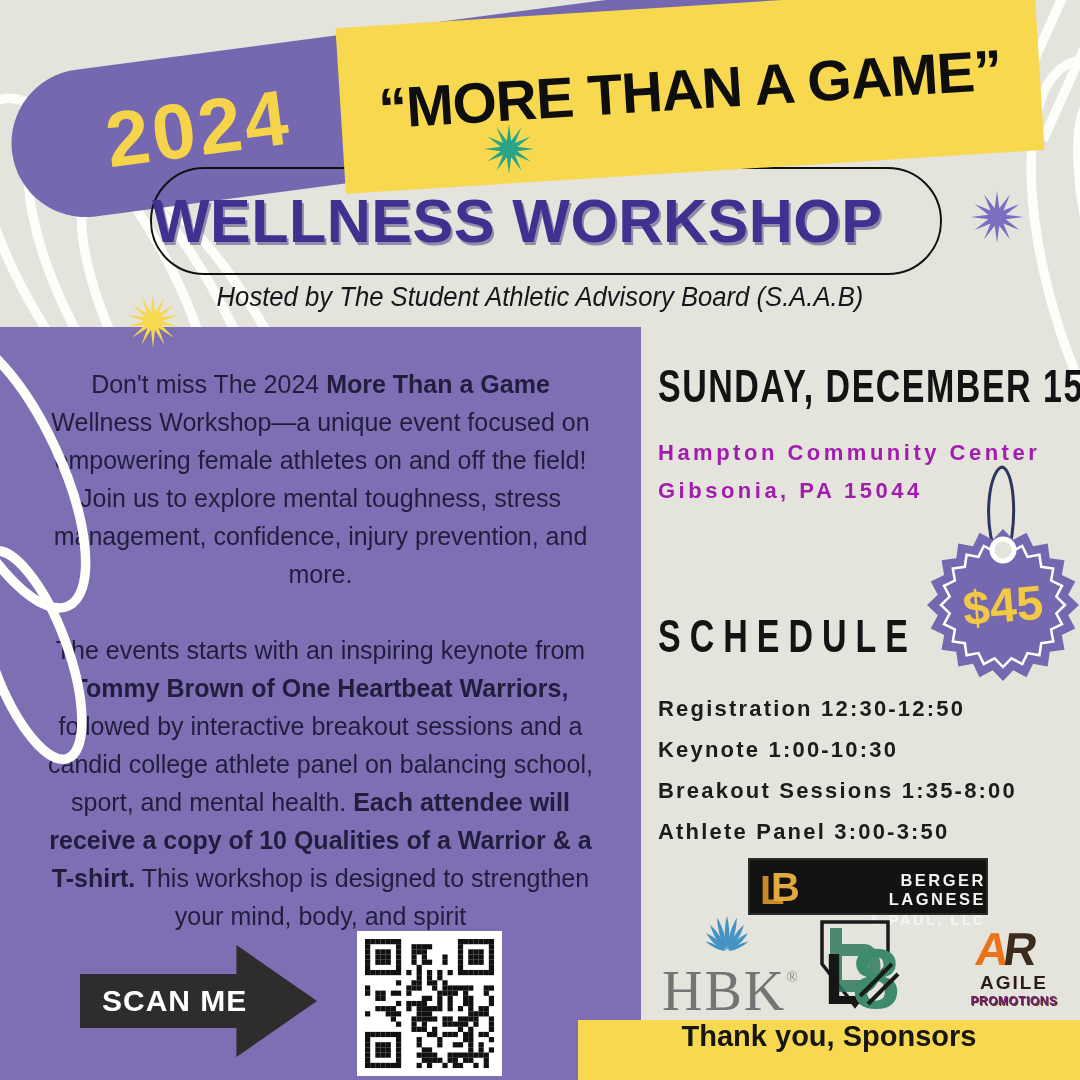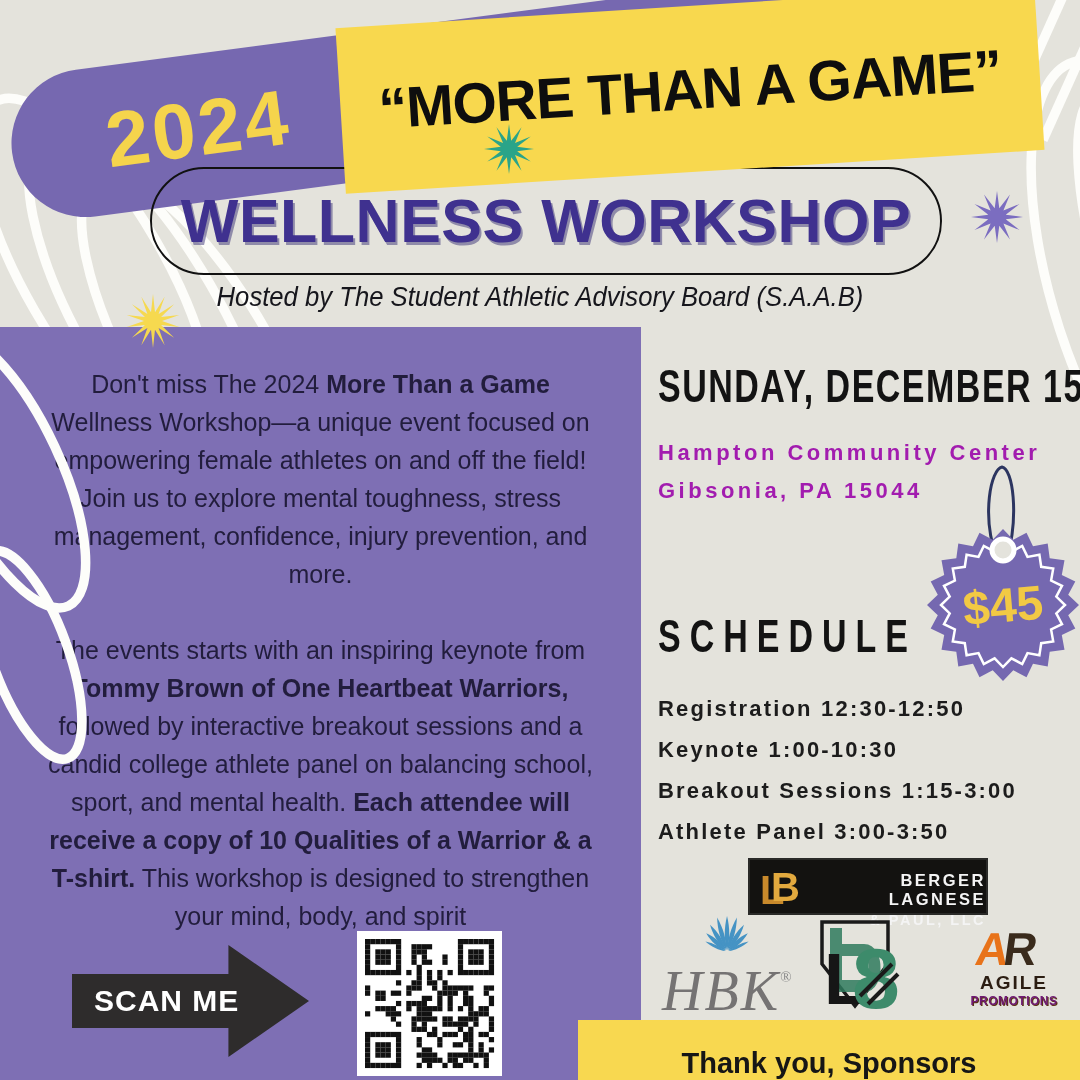--- a/index.html
+++ b/index.html
@@ -16,36 +16,36 @@
   .squiggle{fill:none;stroke:#fdfdfa;stroke-width:9.5;}
 
   
   .pill{left:8px;top:16px;width:962px;height:148px;border-radius:80px;background:#7668b0;
         transform:rotate(-7.5deg);z-index:3;display:flex;align-items:center;padding-left:95px;}
   .pill-year{font-size:78px;font-weight:800;color:#f5d44c;letter-spacing:3px;}
   .quote-box{left:340px;top:6px;width:700px;height:166px;background:#f8d84e;transform:rotate(-3.6deg);
         z-index:4;display:flex;align-items:center;justify-content:center;}
   .quote-title{font-size:57px;font-weight:800;color:#0e0e0e;white-space:nowrap;letter-spacing:-1px;}
   .ww-box{left:150px;top:167px;width:792px;height:108px;border:2.5px solid #111;border-radius:54px;
-        z-index:3;display:flex;align-items:center;justify-content:center;}
+        z-index:3;display:flex;align-items:center;}
   .ww-title{font-size:61px;font-weight:800;color:#3f318f;letter-spacing:.5px;white-space:nowrap;
         text-shadow:2px 2.5px 0 rgba(41,32,107,.45);}
   .hosted{left:0;top:282px;width:1080px;text-align:center;z-index:3;font-style:italic;font-size:27px;
         color:#16161c;font-weight:500;transform:scaleX(.95);}
   .star{z-index:4;}
 
   
   .panel{left:0;top:327px;width:641px;height:753px;background:#7e6fb4;z-index:1;}
   .panel-text{position:absolute;left:38px;top:38px;width:565px;text-align:center;color:#221d3d;
         font-size:25px;line-height:38px;}
   .panel-text p{margin:0 0 38px 0;}
   .b{font-weight:700;}
 
   
-  .scan-arrow{left:72px;top:945px;width:237px;height:112px;background:#2e2c2c;z-index:3;
+  .scan-arrow{left:80px;top:945px;width:237px;height:112px;background:#2e2c2c;z-index:3;
         clip-path:polygon(0 26%,66% 26%,66% 0,100% 50%,66% 100%,66% 74%,0 74%);
         display:flex;align-items:center;}
   .scan-label{padding-left:22px;font-size:30px;font-weight:800;color:#fff;letter-spacing:1px;}
   .qr{left:357px;top:931px;width:145px;height:145px;background:#fff;z-index:3;}
 
   
   .rc{z-index:3;color:#131313;}
   .date-line{left:658px;top:360px;font-size:34px;font-weight:700;letter-spacing:1.5px;
         transform:scaleY(1.35);transform-origin:top left;white-space:nowrap;}
   .addr{left:658px;top:434px;font-size:22px;font-weight:700;letter-spacing:3.5px;line-height:38px;
@@ -58,35 +58,35 @@
 
   
   .berger{left:748px;top:858px;width:240px;height:57px;background:#131210;border:2px solid #2a2a28;
         z-index:3;display:flex;align-items:center;}
   .berger-mono{position:relative;width:44px;height:46px;margin-left:8px;}
   .berger-mono .l{position:absolute;left:2px;top:4px;font-size:40px;font-weight:900;color:#c8892b;}
   .berger-mono .bb{position:absolute;left:13px;top:1px;font-size:40px;font-weight:900;color:#e2a93e;}
   .berger-text{flex:1;text-align:right;color:#f4f4f4;margin-top:25px;}
   .berger-text .t1{font-size:16.5px;letter-spacing:2.5px;font-weight:600;}
   .berger-text .t2{font-size:14.5px;letter-spacing:2.5px;font-weight:600;margin-top:3px;}
-  .hbk{left:662px;top:912px;width:130px;z-index:3;font-style:italic;}
+  .hbk{left:662px;top:912px;width:130px;z-index:3;}
   .hbk-word{font-family:"Liberation Serif",serif;font-size:56px;color:#757373;letter-spacing:2px;line-height:50px;}
   .hbk-reg{font-size:15px;vertical-align:28px;color:#8a8a8a;}
   .l8-logo{left:812px;top:916px;z-index:3;}
   .agile{left:950px;top:922px;width:128px;z-index:3;text-align:center;}
   .agile-mono{position:relative;height:48px;}
   .agile-mono .a{position:absolute;left:26px;top:0;font-size:46px;font-weight:900;color:#e8731a;transform:skewX(-8deg);}
   .agile-mono .r{position:absolute;left:54px;top:0;font-size:46px;font-weight:900;color:#3a2b1c;transform:skewX(-8deg);}
   .agile-t1{font-size:19px;font-weight:800;color:#2b1d12;letter-spacing:2px;margin-top:2px;}
   .agile-t2{font-size:12px;font-weight:800;color:#701a75;letter-spacing:.5px;
         text-shadow:1px 1px 0 #5a3414;}
 
   
   .bottom-bar{left:578px;top:1020px;width:502px;height:60px;background:#f8d850;z-index:5;
-        display:flex;align-items:flex-end;justify-content:center;}
+        display:flex;align-items:flex-start;justify-content:center;}
   .bottom-bar span{font-size:29px;font-weight:800;color:#161616;}
 </style>
 </head>
 <body>
 
 <div id="page">
 
   <svg class="abs decor decor-under" width="1080" height="1080" viewBox="0 0 1080 1080" style="left:0;top:0;">
     <ellipse class="squiggle" cx="95" cy="275" rx="200" ry="70" transform="rotate(60 95 275)"></ellipse>
     <ellipse class="squiggle" cx="150" cy="320" rx="210" ry="70" transform="rotate(60 150 320)"></ellipse>
@@ -434,21 +434,21 @@
     <path fill="#7568b0" d="M88.0 74.0L98.3 84.8L111.5 77.7L118.0 91.2L132.7 88.5L134.7 103.3L149.5 105.3L146.8 120.0L160.3 126.5L153.2 139.7L164.0 150.0L153.2 160.3L160.3 173.5L146.8 180.0L149.5 194.7L134.7 196.7L132.7 211.5L118.0 208.8L111.5 222.3L98.3 215.2L88.0 226.0L77.7 215.2L64.5 222.3L58.0 208.8L43.3 211.5L41.3 196.7L26.5 194.7L29.2 180.0L15.7 173.5L22.8 160.3L12.0 150.0L22.8 139.7L15.7 126.5L29.2 120.0L26.5 105.3L41.3 103.3L43.3 88.5L58.0 91.2L64.5 77.7L77.7 84.8Z"></path>
     <path fill="none" stroke="#ffffff" stroke-width="2.5" d="M88.0 88.0L96.4 96.7L107.2 91.0L112.5 101.9L124.4 99.8L126.2 111.8L138.2 113.6L136.1 125.5L147.0 130.8L141.3 141.6L150.0 150.0L141.3 158.4L147.0 169.2L136.1 174.5L138.2 186.4L126.2 188.2L124.4 200.2L112.5 198.1L107.2 209.0L96.4 203.3L88.0 212.0L79.6 203.3L68.8 209.0L63.5 198.1L51.6 200.2L49.8 188.2L37.8 186.4L39.9 174.5L29.0 169.2L34.7 158.4L26.0 150.0L34.7 141.6L29.0 130.8L39.9 125.5L37.8 113.6L49.8 111.8L51.6 99.8L63.5 101.9L68.8 91.0L79.6 96.7Z"></path>
     <circle cx="88" cy="95" r="11" fill="#e4e3dc" stroke="#ffffff" stroke-width="5"></circle>
     <text x="88" y="167" text-anchor="middle" font-family="Liberation Sans, sans-serif" font-size="48" font-weight="bold" fill="#f2c944" transform="rotate(-5 88 150)">$45</text>
   </svg>
 
   <div class="abs rc sched-head">SCHEDULE</div>
   <div class="abs rc sched-list">
     <div>Registration 12:30-12:50</div>
     <div>Keynote 1:00-10:30</div>
-    <div>Breakout Sessions 1:15-3:00</div>
+    <div>Breakout Sessions 1:35-8:00</div>
     <div>Athlete Panel 3:00-3:50</div>
   </div>
 
   <div class="abs berger">
     <div class="berger-mono">
       <span class="l">L</span>
       <span class="bb">B</span>
     </div>
     <div class="berger-text">
       <div class="t1">BERGER LAGNESE</div>

